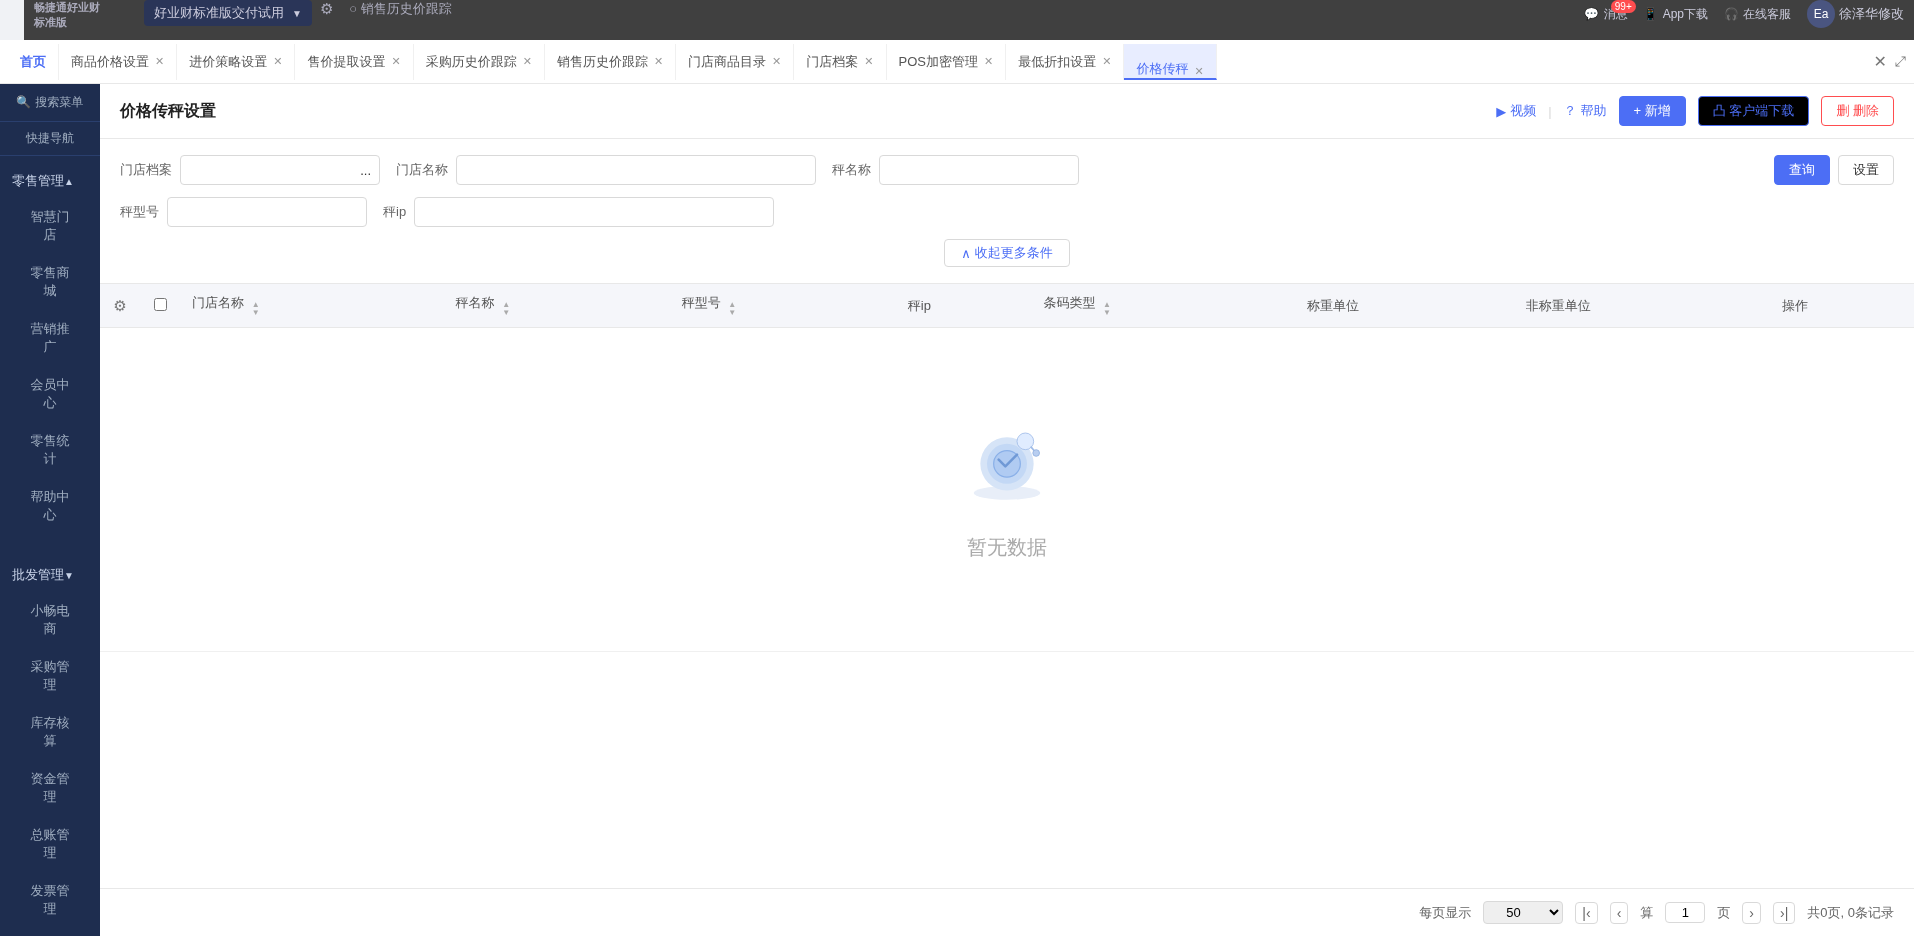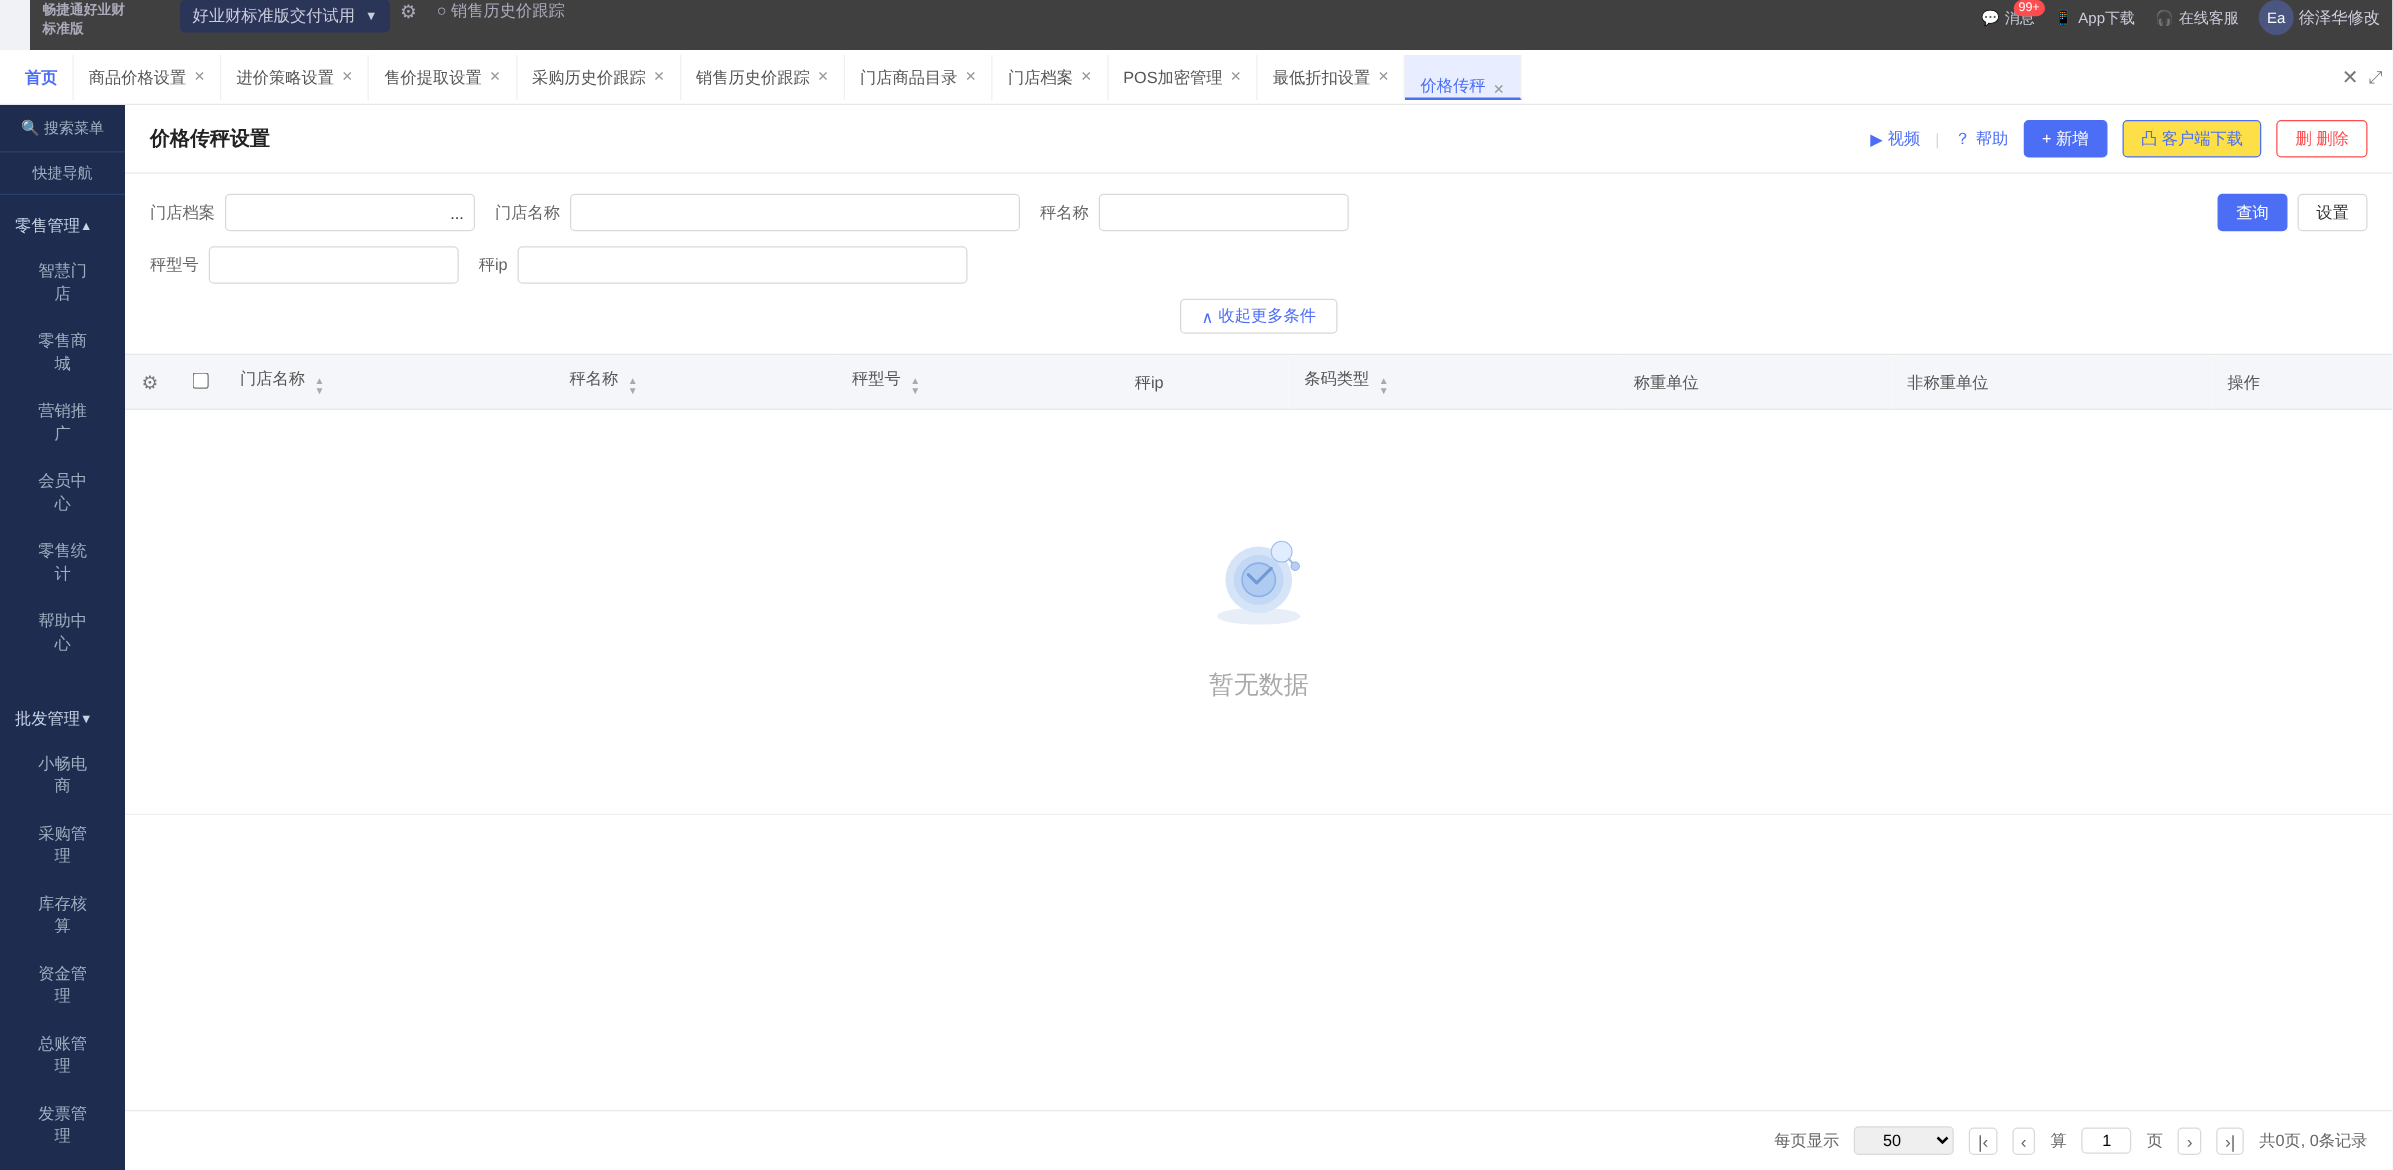--- a/index.html
+++ b/index.html
@@ -52,21 +52,21 @@
     
     .page-header { background: #fff; padding: 12px 20px; border-bottom: 1px solid #e8e8e8; display: flex; align-items: center; justify-content: space-between; flex-shrink: 0; }
     .page-title { font-size: 16px; font-weight: bold; color: #222; }
     .page-actions { display: flex; align-items: center; gap: 12px; }
     .page-action-link { color: #4c6ef5; font-size: 13px; cursor: pointer; display: flex; align-items: center; gap: 4px; }
     .page-action-separator { color: #d9d9d9; }
     .btn { padding: 5px 14px; border-radius: 4px; font-size: 13px; cursor: pointer; border: 1px solid transparent; }
     .btn-primary { background: #4c6ef5; color: #fff; border-color: #4c6ef5; }
     .btn-default { background: #fff; color: #333; border-color: #d9d9d9; }
     .btn-danger { background: #fff; color: #ff4d4f; border-color: #ff4d4f; }
-    .btn-download { background: #fde047; color: #4c6ef5; border-color: #4c6ef5; text-align: right; }
+    .btn-download { background: #000000; color: #4c6ef5; border-color: #4c6ef5; text-align: right; }
 
     
     .filter-area { background: #fff; padding: 16px 20px 8px; border-bottom: 1px solid #e8e8e8; flex-shrink: 0; }
     .filter-row { display: flex; align-items: center; gap: 16px; margin-bottom: 12px; flex-wrap: wrap; }
     .filter-item { display: flex; align-items: center; gap: 8px; }
     .filter-label { color: #666; font-size: 13px; white-space: nowrap; }
     .filter-input { border: 1px solid #d9d9d9; border-radius: 4px; padding: 4px 10px; font-size: 13px; width: 200px; height: 30px; outline: none; }
     .filter-input-wide { width: 360px; }
     .filter-select-trigger { border: 1px solid #d9d9d9; border-radius: 4px; padding: 4px 8px; font-size: 13px; width: 200px; height: 30px; display: flex; align-items: center; justify-content: space-between; cursor: pointer; background: #fff; }
     .filter-more-btn { display: flex; align-items: center; gap: 4px; color: #4c6ef5; font-size: 13px; cursor: pointer; padding: 4px 16px; border: 1px solid #d9d9d9; border-radius: 4px; background: #fff; margin: 0 auto; }

